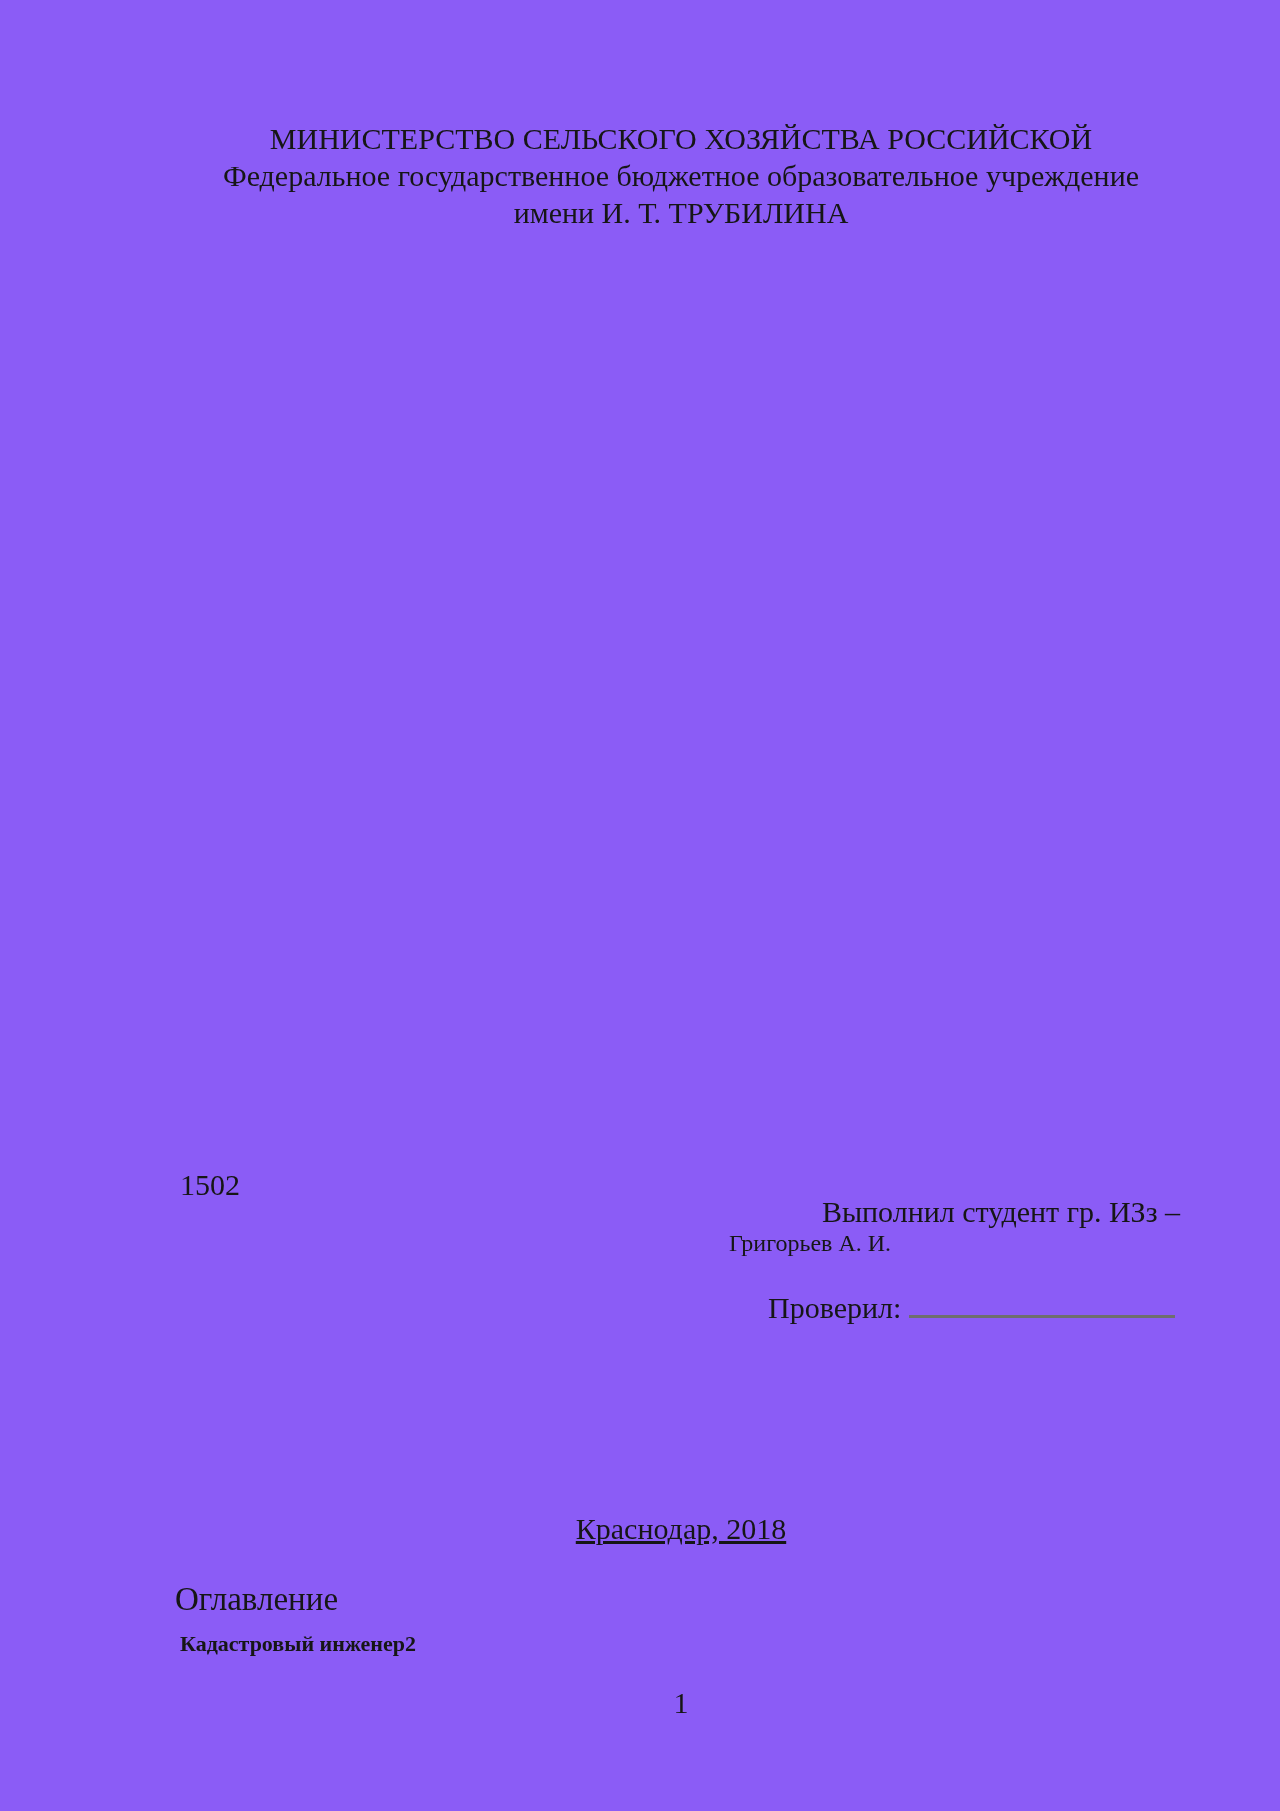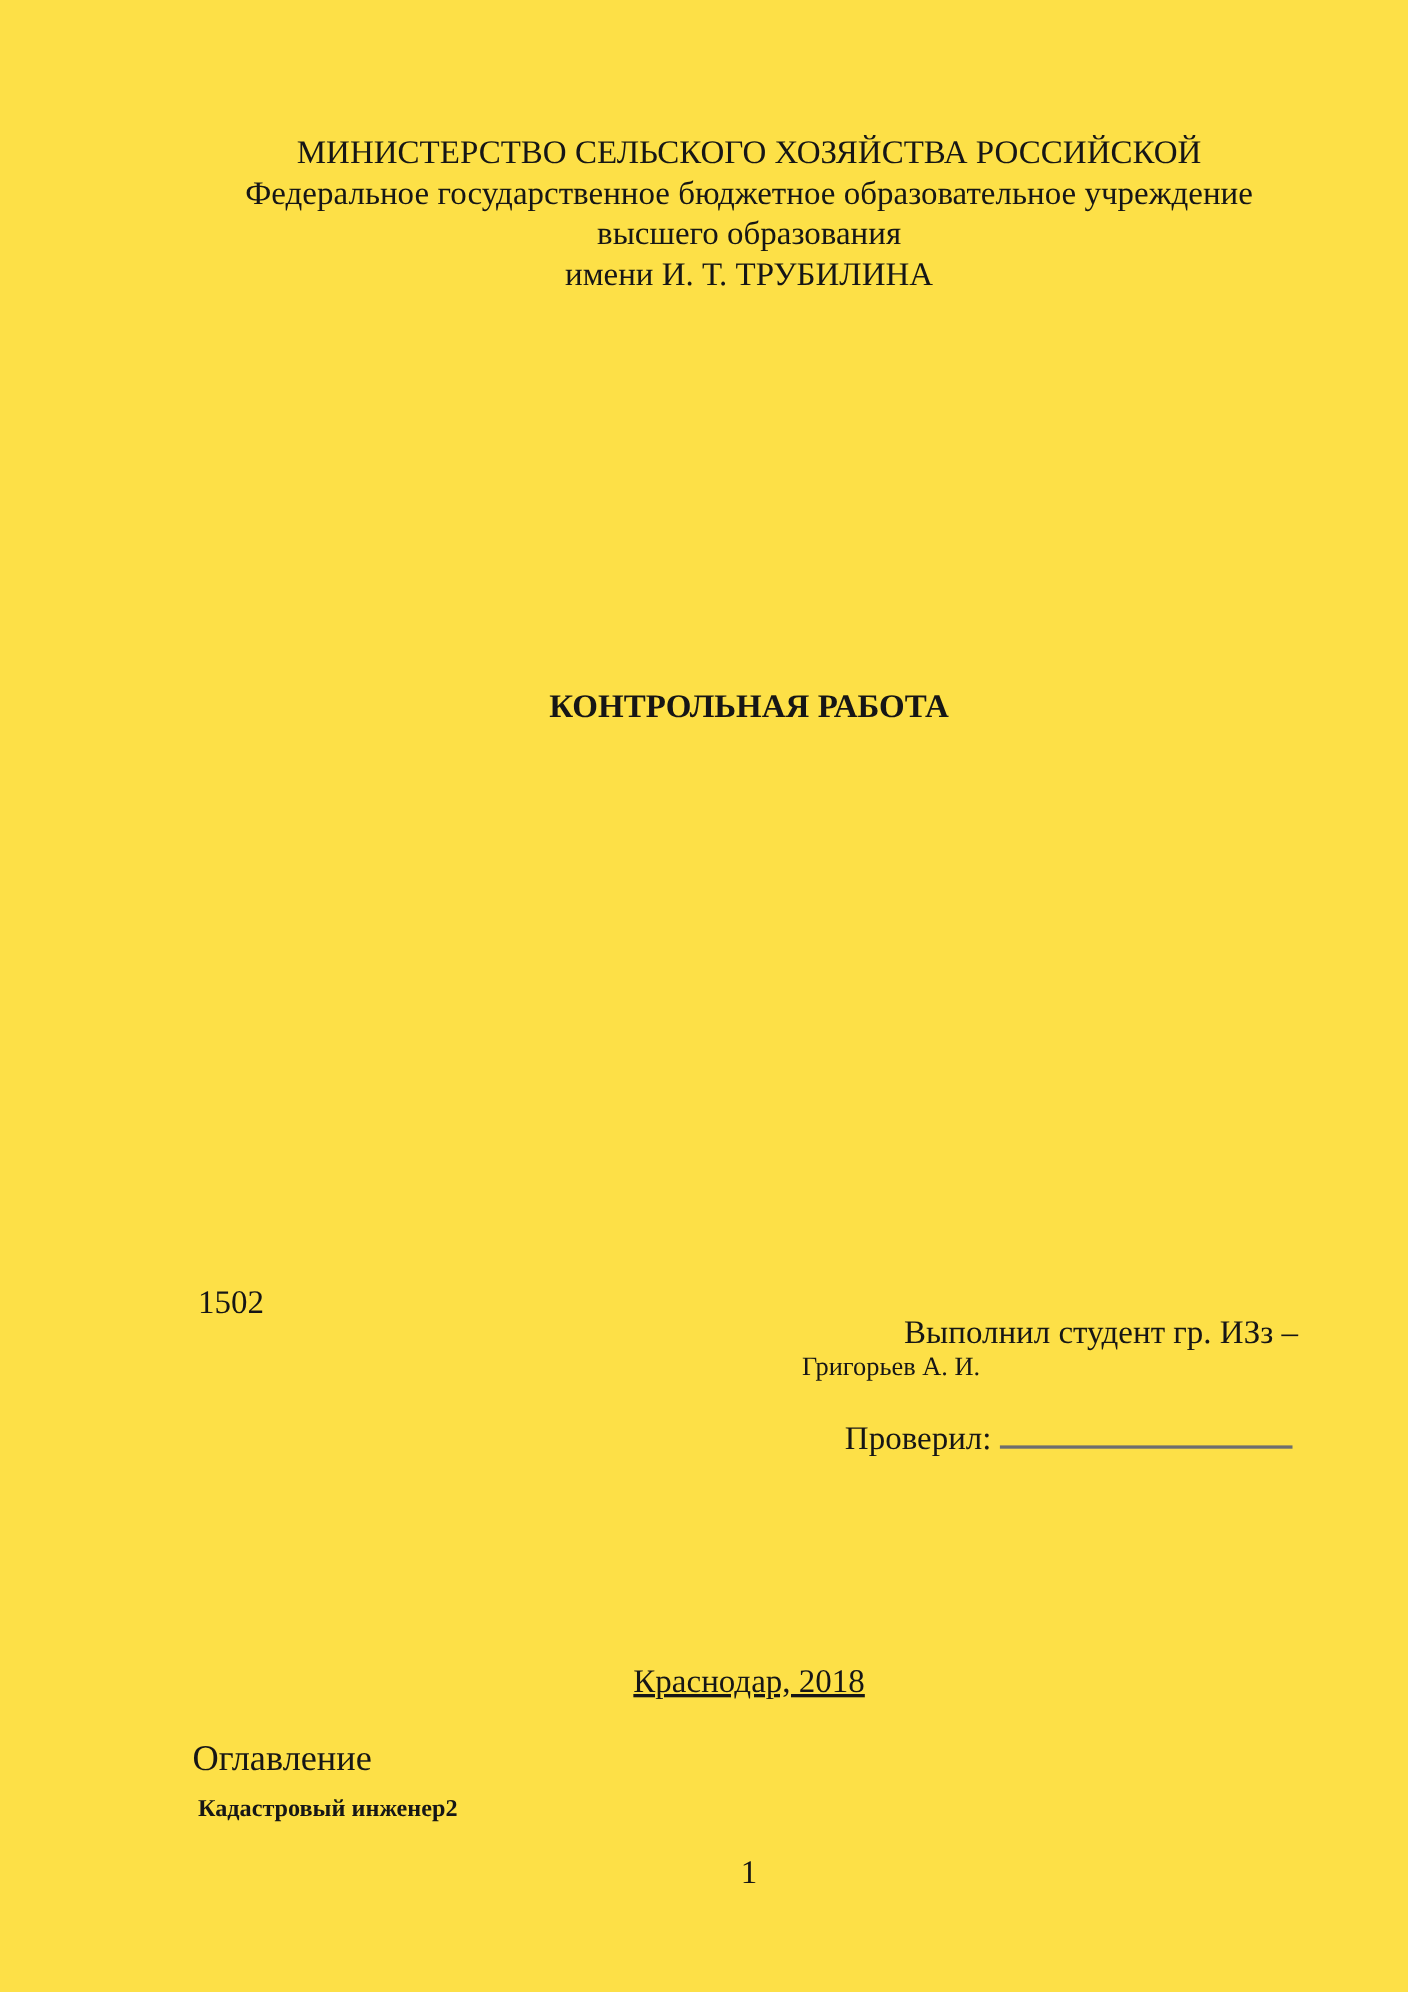--- a/index.html
+++ b/index.html
@@ -4,21 +4,21 @@
 <style>
   html, body {
     margin: 0;
     padding: 0;
     background: #ffffff;
   }
   .page {
     position: relative;
     width: 1280px;
     height: 1811px;
-    background: #fde047;
+    background: #8b5cf6;
     color: #161616;
     font-family: "Liberation Serif", "DejaVu Serif", serif;
     overflow: hidden;
   }
   
   .centered-band {
     position: absolute;
     left: 180px;
     width: 1002px;
     text-align: center;
@@ -104,25 +104,23 @@
   }
 </style>
 </head>
 <body>
 
 <div class="page">
 
   <div class="centered-band header-block">
     <div class="header-line">МИНИСТЕРСТВО СЕЛЬСКОГО ХОЗЯЙСТВА РОССИЙСКОЙ</div>
     <div class="header-line">Федеральное государственное бюджетное образовательное учреждение</div>
-    <div class="header-line">высшего образования</div>
     <div class="header-line">имени И. Т. ТРУБИЛИНА</div>
   </div>
 
-  <div class="centered-band work-title">КОНТРОЛЬНАЯ РАБОТА</div>
 
 
   <div class="performed-line">Выполнил студент гр. ИЗз –</div>
 
   <div class="group-number">1502</div>
 
   <div class="student-name">Григорьев А. И.</div>
 
   <div class="checked-row">
     <span>Проверил:</span><span class="signature-line"></span>

